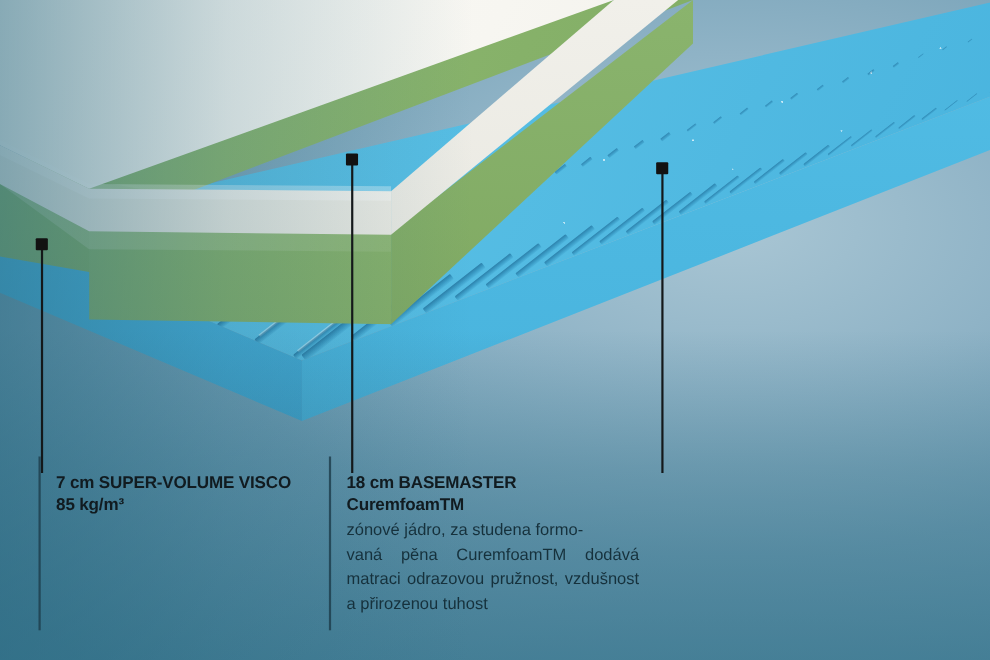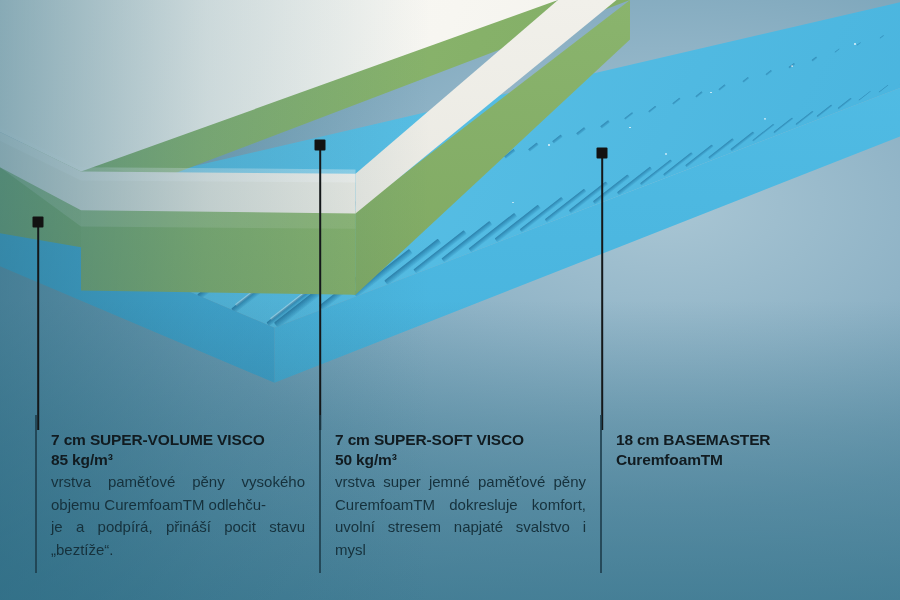--- a/index.html
+++ b/index.html
@@ -196,21 +196,21 @@
   }
   .col::before {
     content: "";
     position: absolute;
     left: 0; top: 0;
     width: 2px;
     height: 158px;
     background: #1d3d4c;
     opacity: .82;
   }
-  .col-1 { width: 284px; margin-left: 35px; }
+  .col-1 { width: 264px; margin-left: 35px; }
   .col-2 { width: 281px; }
   .col-3 { width: 296px; }
 
   .head {
     font-weight: bold;
     font-size: 15.5px;
     line-height: 19.5px;
     color: #111b20;
     letter-spacing: -.15px;
     margin: 0 0 2px 0;
@@ -350,29 +350,24 @@
         <div class="stem" style="left: 602px; top: 153px; height: 277px;"></div>
         <div class="marker" style="left: 602px; top: 153px;"></div>
       </div>
     </div>
 
   <div class="captions">
 
     <div class="col col-1">
       <p class="head">7 cm SUPER-VOLUME VISCO
 85 kg/m³</p>
-      <p class="body">vrstva paměťové pěny vysokého objemu CuremfoamTM odlehču-
-je a podpírá, přináší pocit stavu „beztíže“.</p>
-    </div>
-
-    <div class="col col-2">
-      <p class="head">7 cm SUPER-SOFT VISCO
-50 kg/m³</p>
-      <p class="body">vrstva super jemné paměťové pěny CuremfoamTM dokresluje komfort, uvolní stresem napjaté svalstvo i mysl</p>
-    </div>
+    </div>
+
 
     <div class="col col-3">
       <p class="head">18 cm BASEMASTER
 CuremfoamTM</p>
+      <p class="body">zónové jádro, za studena formo-
+vaná pěna CuremfoamTM dodává matraci odrazovou pružnost, vzdušnost a přirozenou tuhost</p>
     </div>
 
   </div>
 </div>
 
 </body></html>

